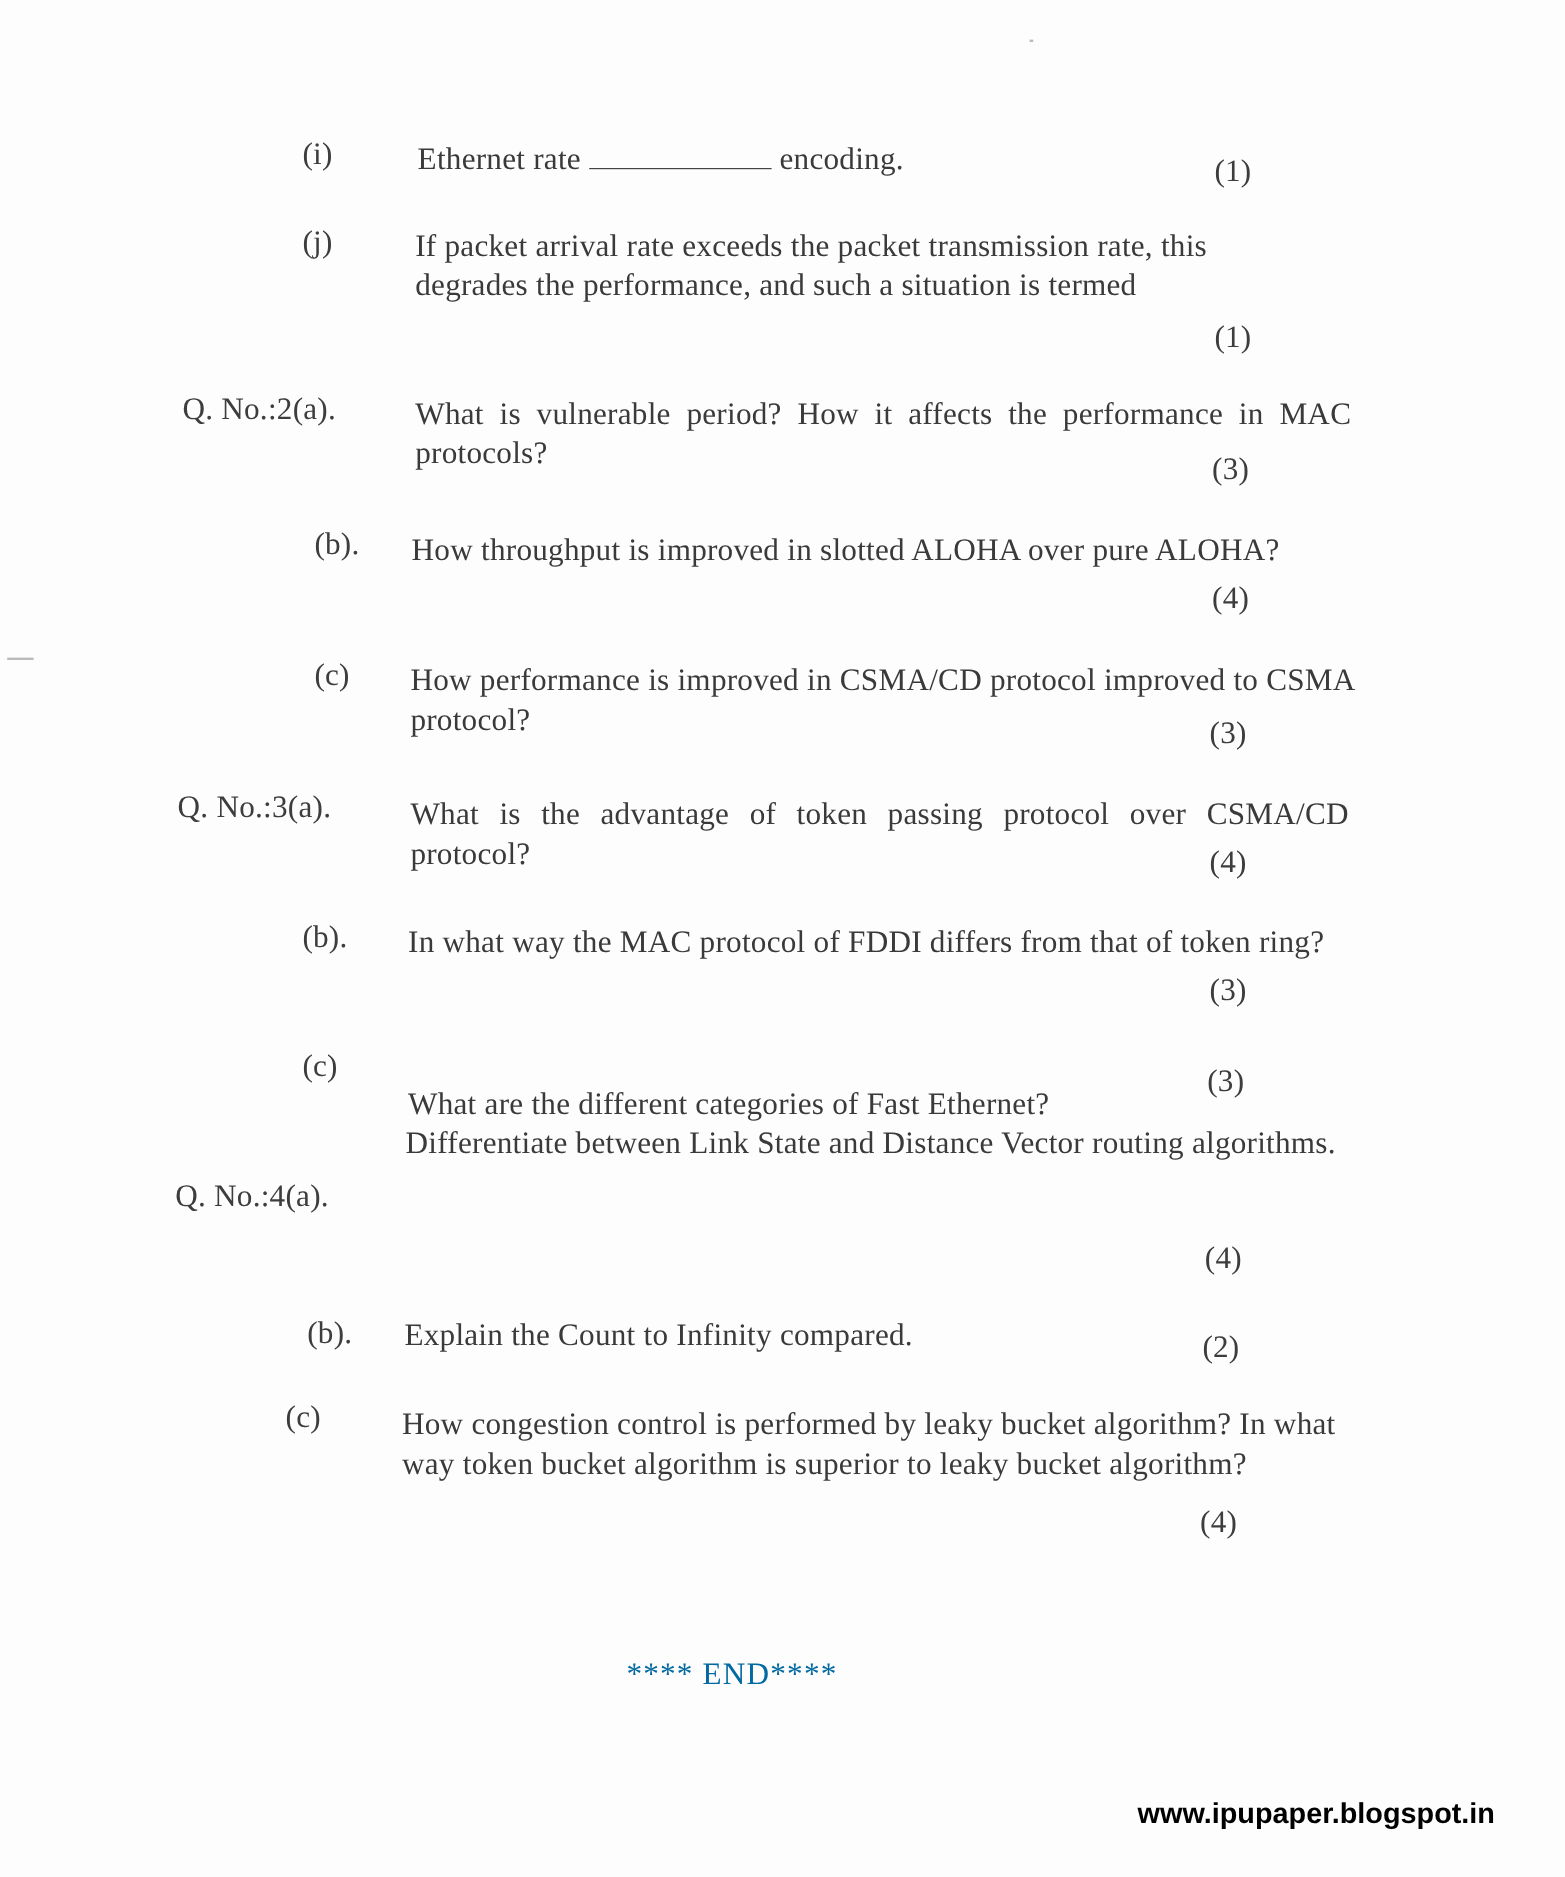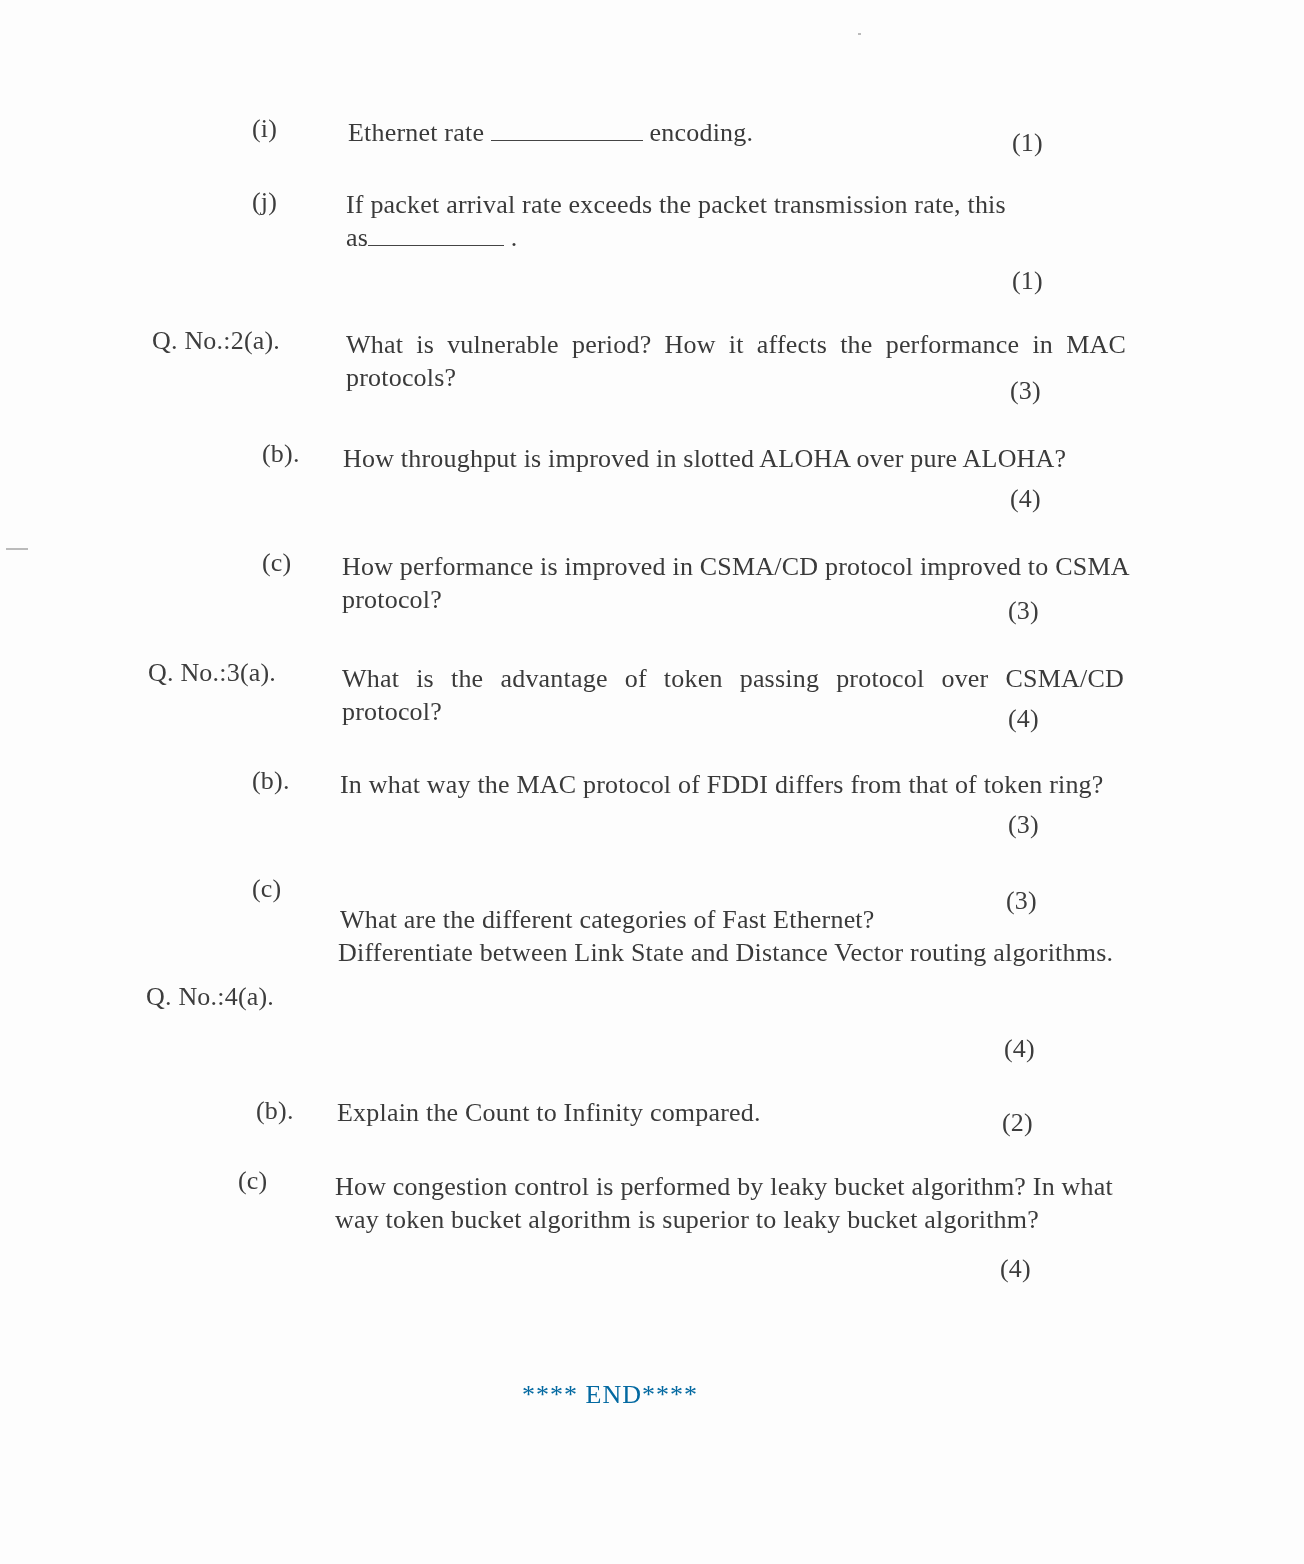--- a/index.html
+++ b/index.html
@@ -90,24 +90,21 @@
       <span class="blank" style="width:152px;"></span>
       <span>encoding.</span>
     </span>
     <span class="marks" style="left:1012px;top:126px;">(1)</span>
   </div>
 
   <div class="q" style="left:0;top:0;">
     <span class="label" style="left:252px;top:185px;">(j)</span>
     <span class="text" style="left:346px;top:188px;white-space:nowrap;">
       <span style="display:block;">If packet arrival rate exceeds the packet transmission rate, this</span>
-      <span style="display:block;">
-        <span>as</span><span class="blank" style="width:136px;"></span>
-        <span>.</span>
-      </span>
+      <span style="display:block;">degrades the performance, and such a situation is termed</span>
     </span>
     <span class="marks" style="left:1012px;top:264px;">(1)</span>
   </div>
 
   <div class="q" style="left:0;top:0;">
     <span class="label" style="left:152px;top:324px;">Q. No.:2(a).</span>
     <span class="text justify" style="left:346px;top:328px;width:780px;">What is vulnerable period? How it affects the performance in MAC protocols?</span>
     <span class="marks" style="left:1010px;top:374px;">(3)</span>
   </div>
 
@@ -154,13 +151,14 @@
   </div>
 
   <div class="q" style="left:0;top:0;">
     <span class="label" style="left:238px;top:1164px;">(c)</span>
     <span class="text" style="left:335px;top:1170px;width:780px;">How congestion control is performed by leaky bucket algorithm? In what way token bucket algorithm is superior to leaky bucket algorithm?</span>
     <span class="marks" style="left:1000px;top:1252px;">(4)</span>
   </div>
 
   <div class="end">**** END****</div>
 
+  <div class="watermark">www.ipupaper.blogspot.in</div>
 </div>
 
 </body></html>

